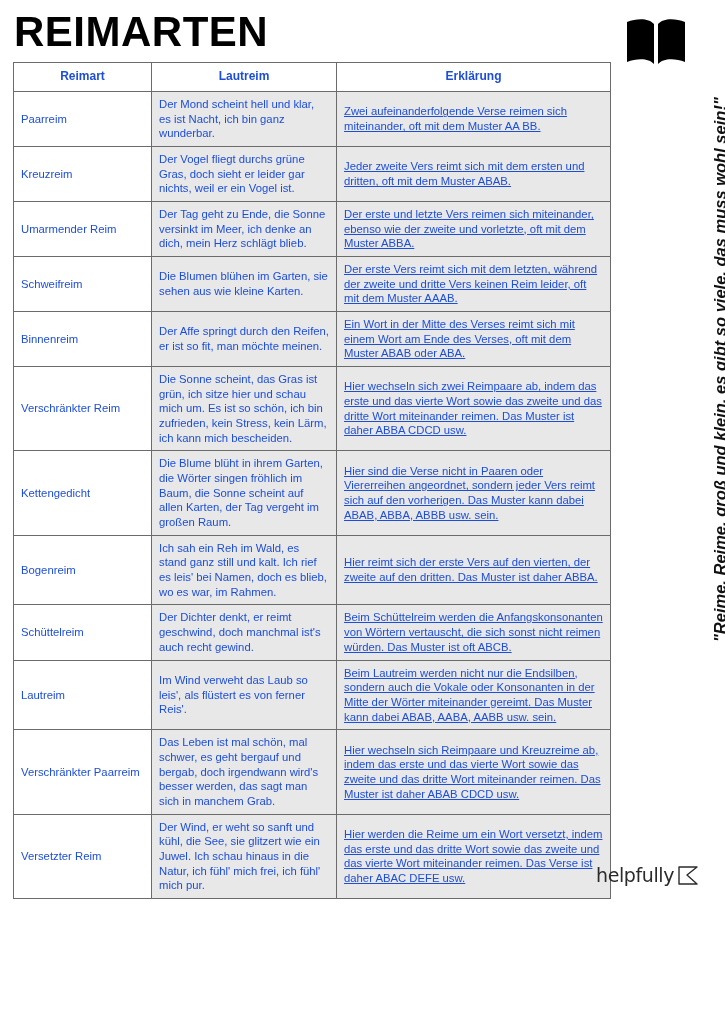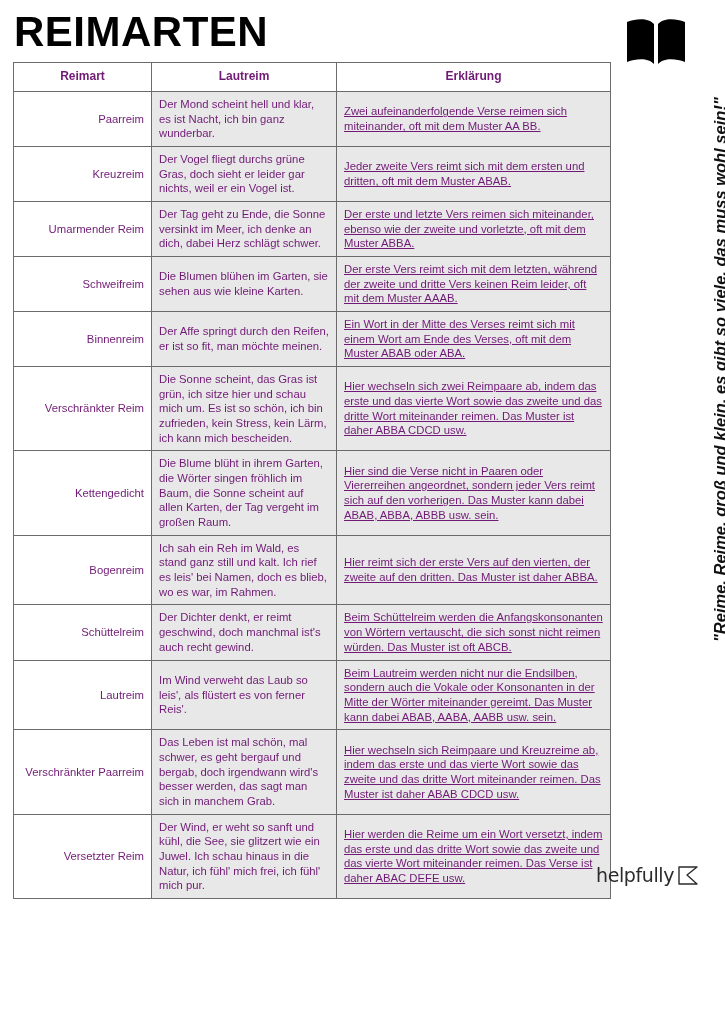--- a/index.html
+++ b/index.html
@@ -44,37 +44,36 @@
     width: 597px;
     border-collapse: collapse;
     table-layout: fixed;
   }
   table.reim th, table.reim td {
     border: 1px solid #6b6b6b;
     vertical-align: middle;
     padding: 5px 7px;
     font-size: 11.3px;
     line-height: 1.3;
-    color: #701a75;
+    color: #1d4ed8;
   }
   table.reim th {
     background: #ffffff;
     font-weight: bold;
     font-size: 12px;
     text-align: center;
     height: 20px;
     padding: 4px 4px;
   }
   table.reim col.c1 { width: 138px; }
   table.reim col.c2 { width: 185px; }
   table.reim col.c3 { width: 274px; }
   td.art {
     background: #ffffff;
     font-size: 11.5px;
-    text-align: right;
   }
   td.bsp {
     background: #e8e8e8;
   }
   td.erk {
     background: #e8e8e8;
     text-decoration: underline;
   }
   .sidenote {
     position: absolute;
@@ -144,21 +143,21 @@
         <td class="bsp">Der Mond scheint hell und klar, es ist Nacht, ich bin ganz wunderbar.</td>
         <td class="erk">Zwei aufeinanderfolgende Verse reimen sich miteinander, oft mit dem Muster AA BB.</td>
       </tr>
       <tr>
         <td class="art">Kreuzreim</td>
         <td class="bsp">Der Vogel fliegt durchs grüne Gras, doch sieht er leider gar nichts, weil er ein Vogel ist.</td>
         <td class="erk">Jeder zweite Vers reimt sich mit dem ersten und dritten, oft mit dem Muster ABAB.</td>
       </tr>
       <tr>
         <td class="art">Umarmender Reim</td>
-        <td class="bsp">Der Tag geht zu Ende, die Sonne versinkt im Meer, ich denke an dich, dabei Herz schlägt schwer.</td>
+        <td class="bsp">Der Tag geht zu Ende, die Sonne versinkt im Meer, ich denke an dich, mein Herz schlägt blieb.</td>
         <td class="erk">Der erste und letzte Vers reimen sich miteinander, ebenso wie der zweite und vorletzte, oft mit dem Muster ABBA.</td>
       </tr>
       <tr>
         <td class="art">Schweifreim</td>
         <td class="bsp">Die Blumen blühen im Garten, sie sehen aus wie kleine Karten.</td>
         <td class="erk">Der erste Vers reimt sich mit dem letzten, während der zweite und dritte Vers keinen Reim leider, oft mit dem Muster AAAB.</td>
       </tr>
       <tr>
         <td class="art">Binnenreim</td>
         <td class="bsp">Der Affe springt durch den Reifen, er ist so fit, man möchte meinen.</td>

